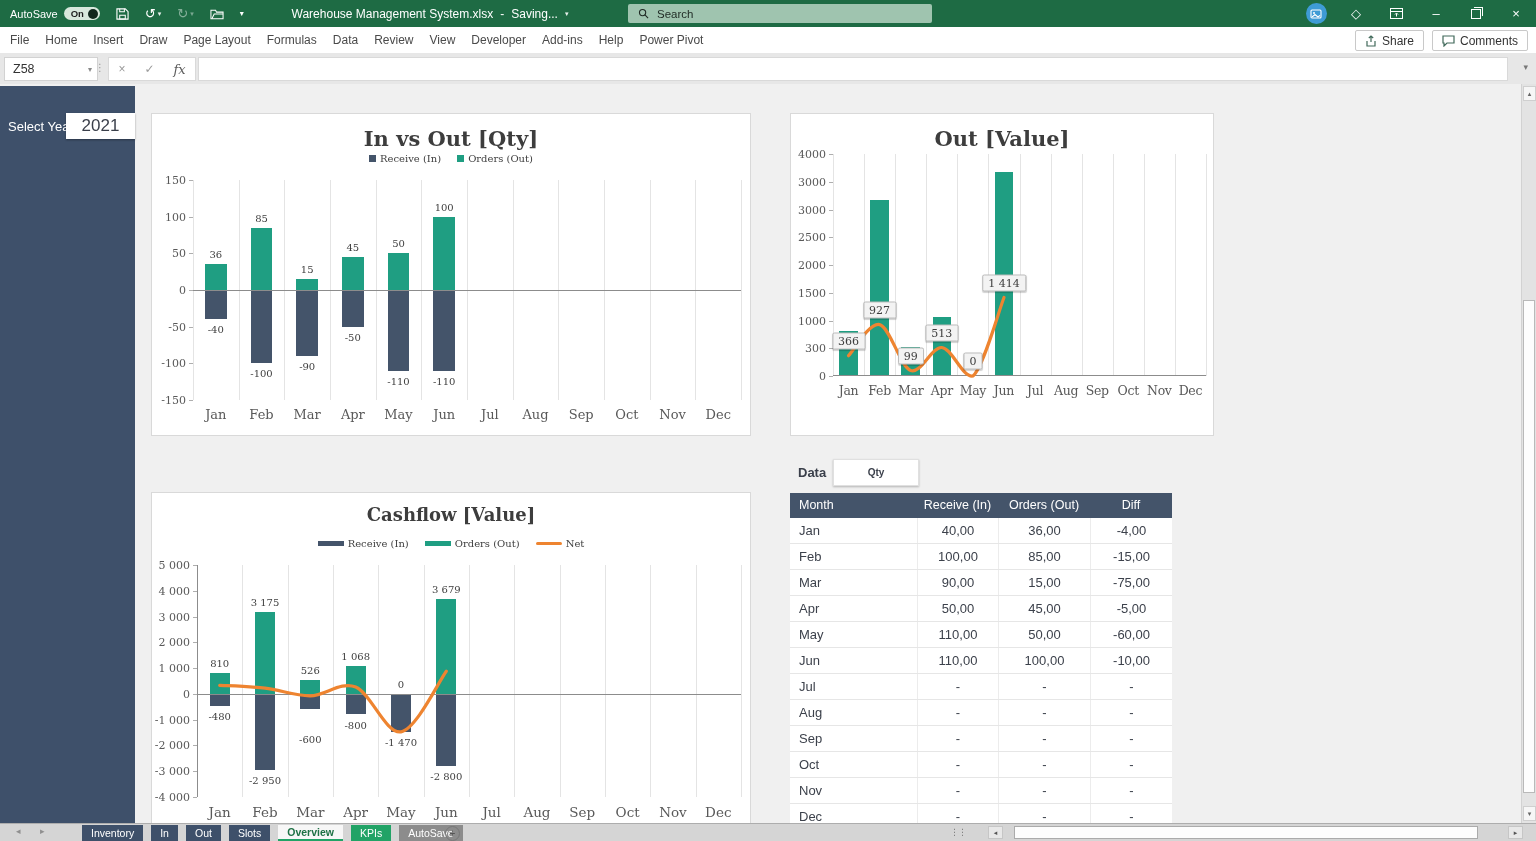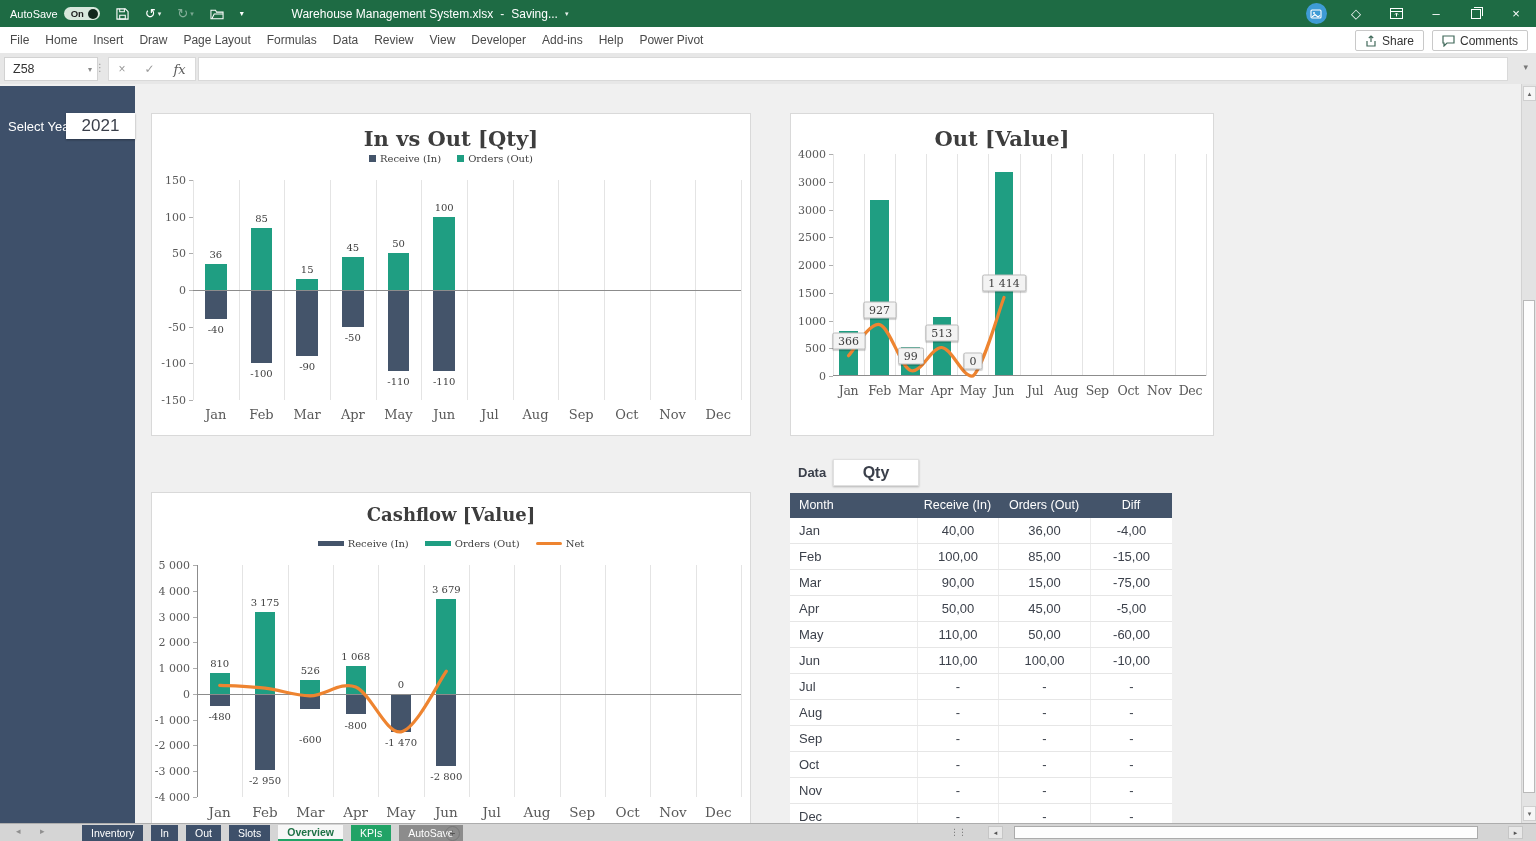--- a/index.html
+++ b/index.html
@@ -67,21 +67,21 @@
           padding:1px 5px;font-family:"DejaVu Serif","Liberation Serif",serif;font-size:11px;color:#3d3d3d;white-space:nowrap;
           box-shadow:0 1px 1px rgba(0,0,0,.18);z-index:6;}
   .xlabels{position:absolute;display:flex;font-family:"DejaVu Serif","Liberation Serif",serif;color:#595959;}
   #invsout .xlabels{font-size:13px;}
   #outvalue .xlabels{font-size:12.5px;letter-spacing:-0.3px;}
   #cashflow .xlabels{font-size:13.5px;}
   .xcell{flex:1;text-align:center;}
   
   .type-label{position:absolute;left:798px;top:381px;font-size:13px;font-weight:bold;color:#3a3f4a;}
   .typebox{position:absolute;left:833px;top:375px;width:84px;height:25px;background:#fff;border:1px solid #e0e0e0;
-           box-shadow:0 1px 2px rgba(0,0,0,.25);display:flex;align-items:center;justify-content:center;font-size:16px;font-weight:bold;color:#3a3f4a;cursor:pointer;}
+           box-shadow:0 1px 2px rgba(0,0,0,.25);display:flex;align-items:center;justify-content:center;font-size:10px;font-weight:bold;color:#3a3f4a;cursor:pointer;}
   .stable{position:absolute;left:790px;top:409px;width:382px;border-bottom:2px solid #44546a;background:#fff;}
   .trow{display:flex;height:25px;line-height:25px;font-size:13px;color:#3c414b;border-bottom:1px solid #e6e6e6;background:#fff;}
   .trow.thead{background:#44546a;color:#fff;font-size:12.5px;border-bottom:none;}
   .tc{text-align:center;}
   .tc0{flex:0 0 127px;text-align:left;padding-left:9px;box-sizing:border-box;}
   .tc1{flex:0 0 81px;}
   .tc2{flex:0 0 92px;}
   .tc3{flex:0 0 82px;}
   .trow:not(.thead) .tc1,.trow:not(.thead) .tc2,.trow:not(.thead) .tc3{border-left:1px solid #ececec;box-sizing:border-box;}
   
@@ -138,20 +138,29 @@
             <path d="M2 11l2.5-5H14" fill="none" stroke="#fff" stroke-width="1.1"></path>
           </svg>
       </span>
       <span class="tbico" style="font-size:8px;">▾</span>
     </div>
     <div class="doc-title">
       <span>Warehouse Management System.xlsx</span>
       <span>-</span>
       <span>Saving...</span>
       <span class="mini">▾</span>
+    </div>
+    <div class="searchbox">
+      <span>
+        <svg width="11" height="11" viewBox="0 0 12 12">
+            <circle cx="5" cy="5" r="3.4" fill="none" stroke="#1f2a24" stroke-width="1.2"></circle>
+            <path d="M7.6 7.6L11 11" stroke="#1f2a24" stroke-width="1.2"></path>
+          </svg>
+      </span>
+      <span>Search</span>
     </div>
     <div class="tb-right">
       <span class="itm">
         <span class="avatar">
           <svg width="12" height="12" viewBox="0 0 12 12">
               <rect x="1" y="2" width="10" height="8" rx="1" fill="none" stroke="#fff" stroke-width="1.1"></rect>
               <circle cx="4" cy="5" r="1" fill="#fff"></circle>
               <path d="M2 9l3-2.5L8 9l2-1.6" fill="none" stroke="#fff" stroke-width="1.1"></path>
             </svg>
         </span>
@@ -336,21 +345,21 @@
           <div class="ytick" style="top: 55.5px;">3000</div>
           <div class="ytickmark" style="top: 55.5px;"></div>
           <div class="ytick" style="top: 83.25px;">2500</div>
           <div class="ytickmark" style="top: 83.25px;"></div>
           <div class="ytick" style="top: 111px;">2000</div>
           <div class="ytickmark" style="top: 111px;"></div>
           <div class="ytick" style="top: 138.75px;">1500</div>
           <div class="ytickmark" style="top: 138.75px;"></div>
           <div class="ytick" style="top: 166.5px;">1000</div>
           <div class="ytickmark" style="top: 166.5px;"></div>
-          <div class="ytick" style="top: 194.25px;">500</div>
+          <div class="ytick" style="top: 194.25px;">300</div>
           <div class="ytickmark" style="top: 194.25px;"></div>
           <div class="ytick" style="top: 222px;">0</div>
           <div class="ytickmark" style="top: 222px;"></div>
           <div class="zeroline" style="top: 221px;"></div>
           <div class="bar" style="left: 6.2px; width: 18.6px; background: rgb(31, 158, 130); top: 177px; height: 45px;"></div>
           <div class="bar" style="left: 37.3px; width: 18.6px; background: rgb(31, 158, 130); top: 45.8px; height: 176.2px;"></div>
           <div class="bar" style="left: 68.4px; width: 18.6px; background: rgb(31, 158, 130); top: 192.8px; height: 29.2px;"></div>
           <div class="bar" style="left: 99.5px; width: 18.6px; background: rgb(31, 158, 130); top: 162.7px; height: 59.3px;"></div>
           <div class="bar" style="left: 161.6px; width: 18.6px; background: rgb(31, 158, 130); top: 17.8px; height: 204.2px;"></div>
           <svg class="linesvg" width="373" height="222">

